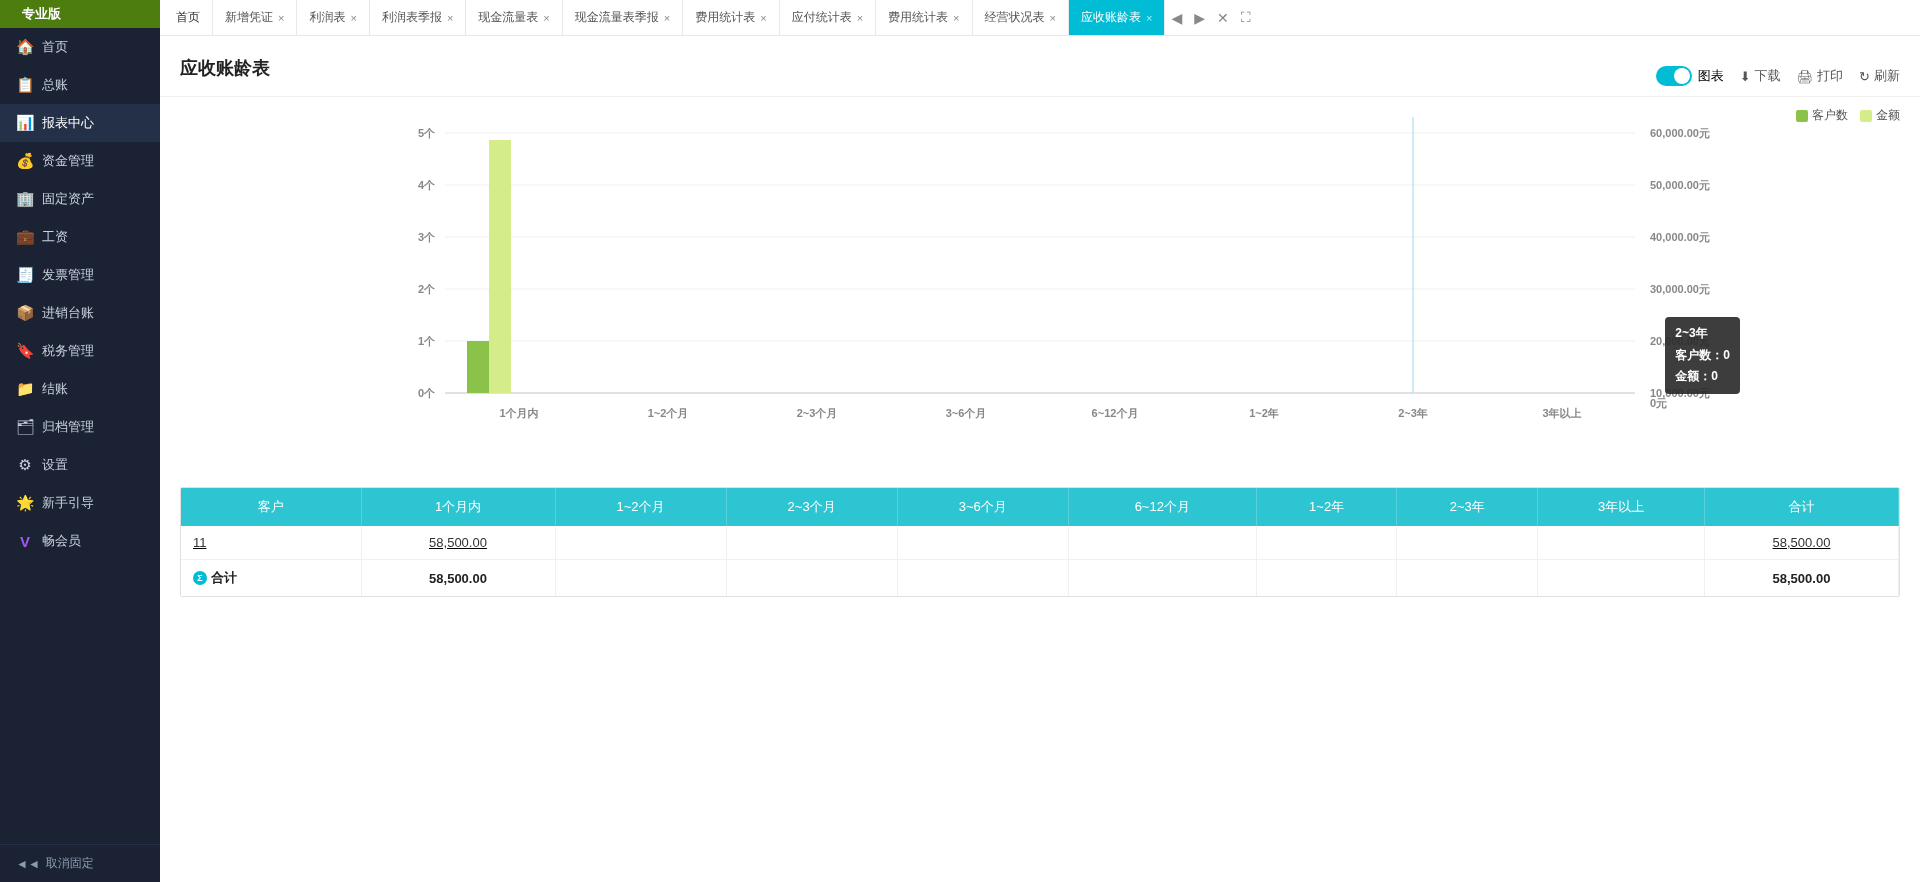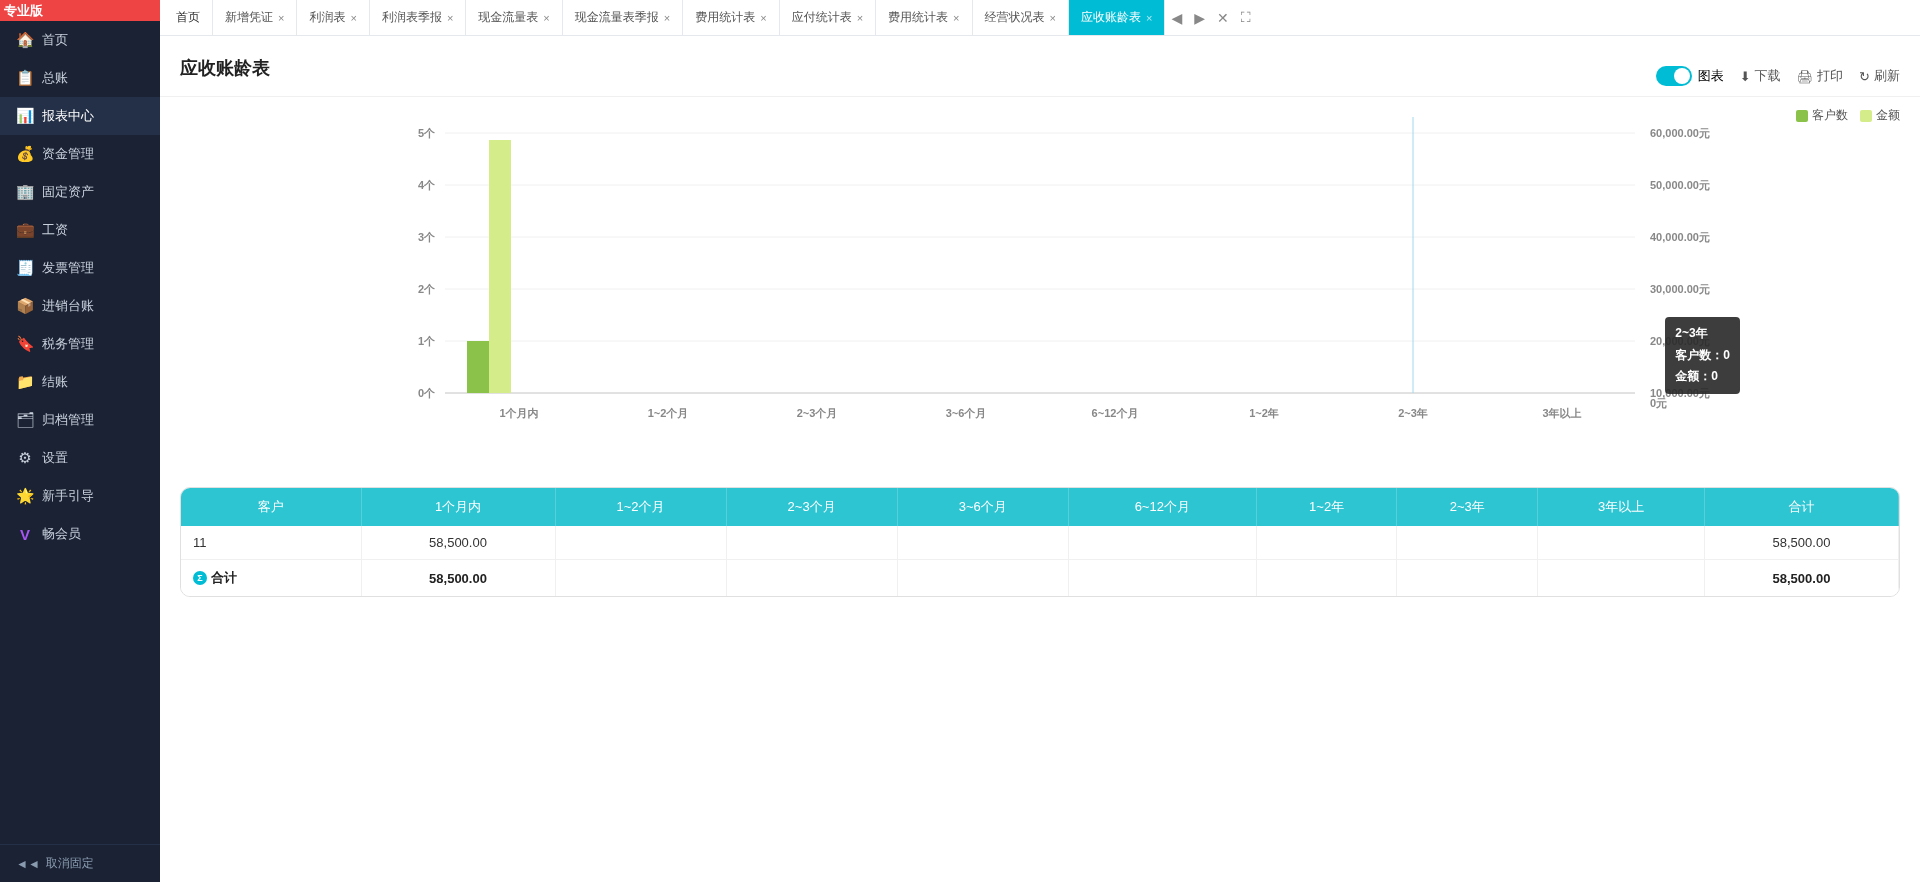--- a/index.html
+++ b/index.html
@@ -9,25 +9,25 @@
     .sidebar {
       width: 160px;
       background: #1a2233;
       color: #c8d0dc;
       display: flex;
       flex-direction: column;
       flex-shrink: 0;
       height: 100%;
     }
     .sidebar-logo {
-      background: #ef4444;
-      height: 21px;
-      display: flex;
-      align-items: center;
-      padding: 0 4px;
+      background: #4d7c0f;
+      height: 28px;
+      display: flex;
+      align-items: center;
+      padding: 0 22px;
       color: white;
       font-size: 13px;
       font-weight: bold;
     }
     .sidebar-item {
       display: flex;
       align-items: center;
       padding: 10px 16px;
       cursor: pointer;
       gap: 8px;
@@ -212,21 +212,21 @@
       pointer-events: none;
       white-space: nowrap;
       right: 148px;
       top: 270px;
     }
 
     
     .data-table-wrap {
       margin: 10px 20px 0;
       border: 1px solid #e0e0e0;
-      border-radius: 10px;
+      border-radius: 2px;
       overflow: hidden;
     }
     .data-table {
       width: 100%;
       border-collapse: collapse;
       font-size: 13px;
     }
     .data-table thead tr {
       background: #2ec5d3;
       color: #fff;
@@ -234,20 +234,21 @@
     .data-table thead th {
       padding: 10px 12px;
       font-weight: 500;
       text-align: center;
       border-right: 1px solid rgba(255,255,255,0.2);
     }
     .data-table thead th:first-child { text-align: center; width: 180px; }
     .data-table tbody tr {
       background: #fff;
       border-bottom: 1px solid #f0f0f0;
+      text-decoration: underline;
     }
     .data-table tbody td {
       padding: 9px 12px;
       text-align: center;
       color: #333;
       border-right: 1px solid #f0f0f0;
     }
     .data-table tbody td:first-child { text-align: left; }
     .data-table tfoot tr {
       background: #fff;

